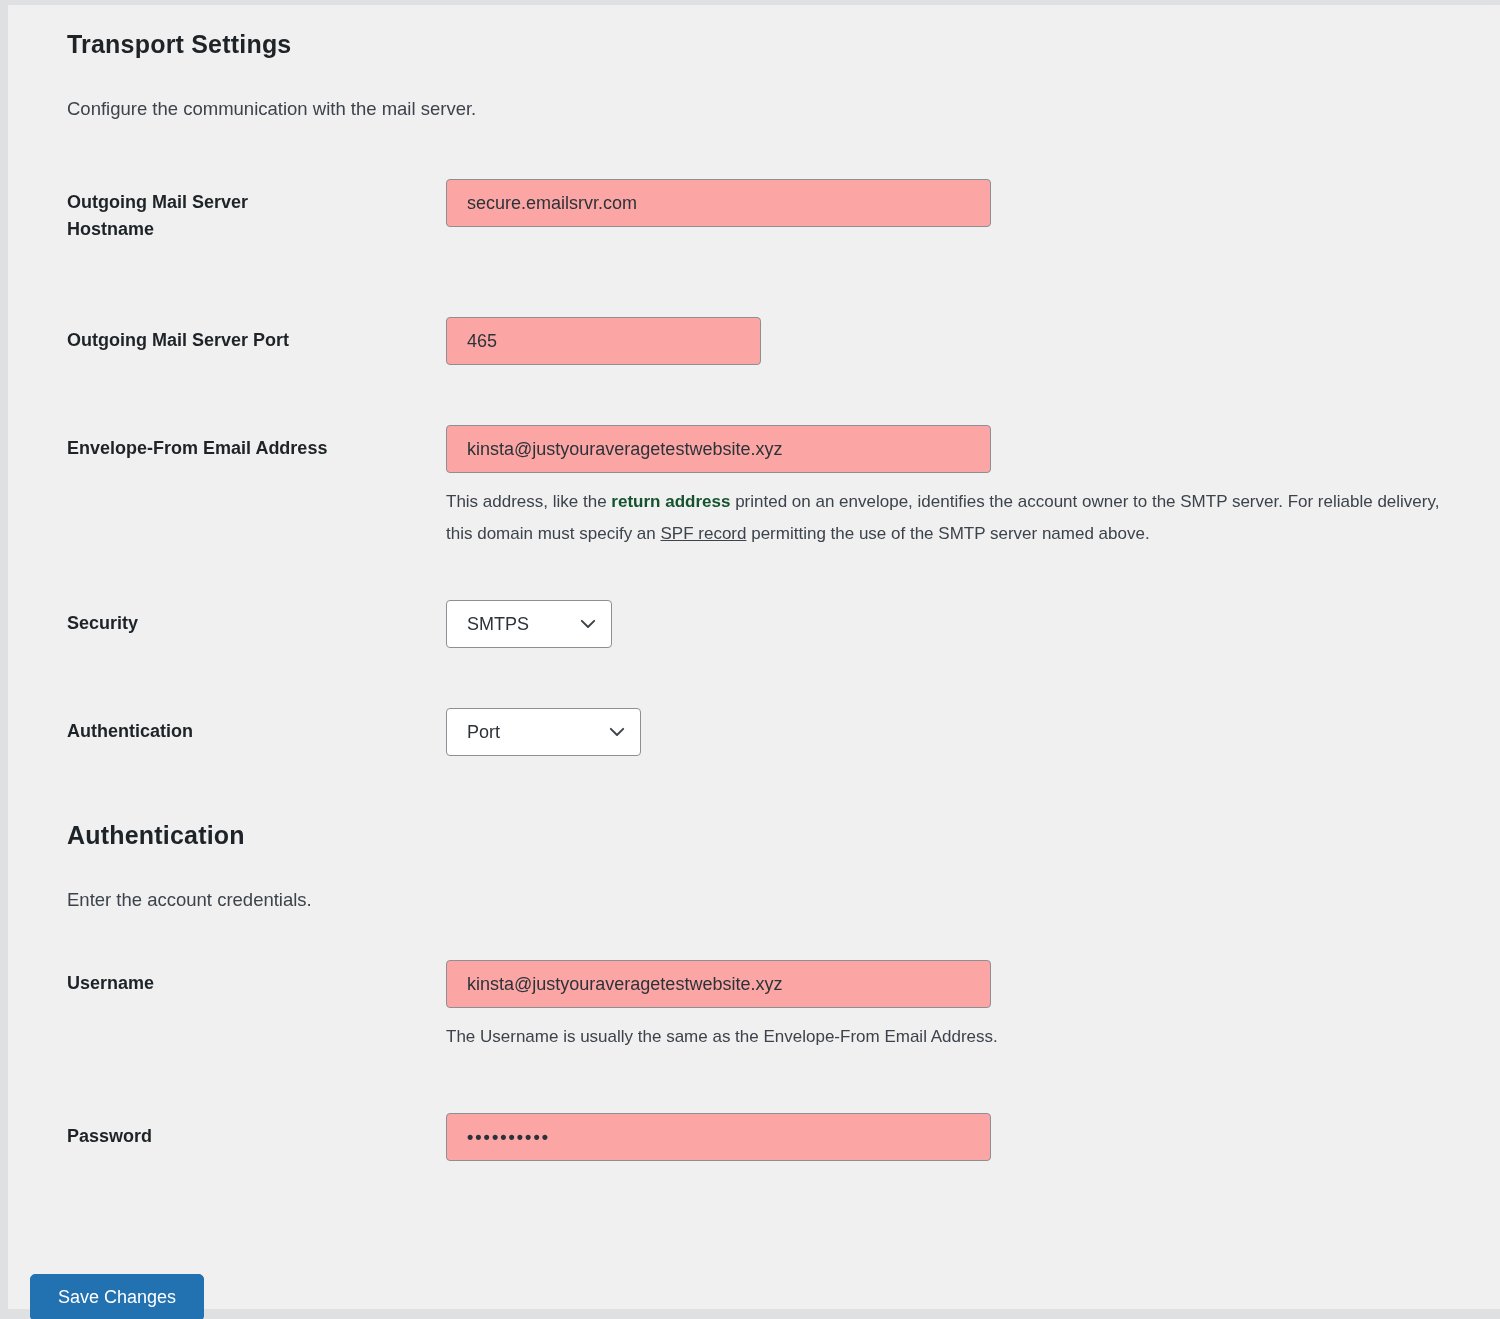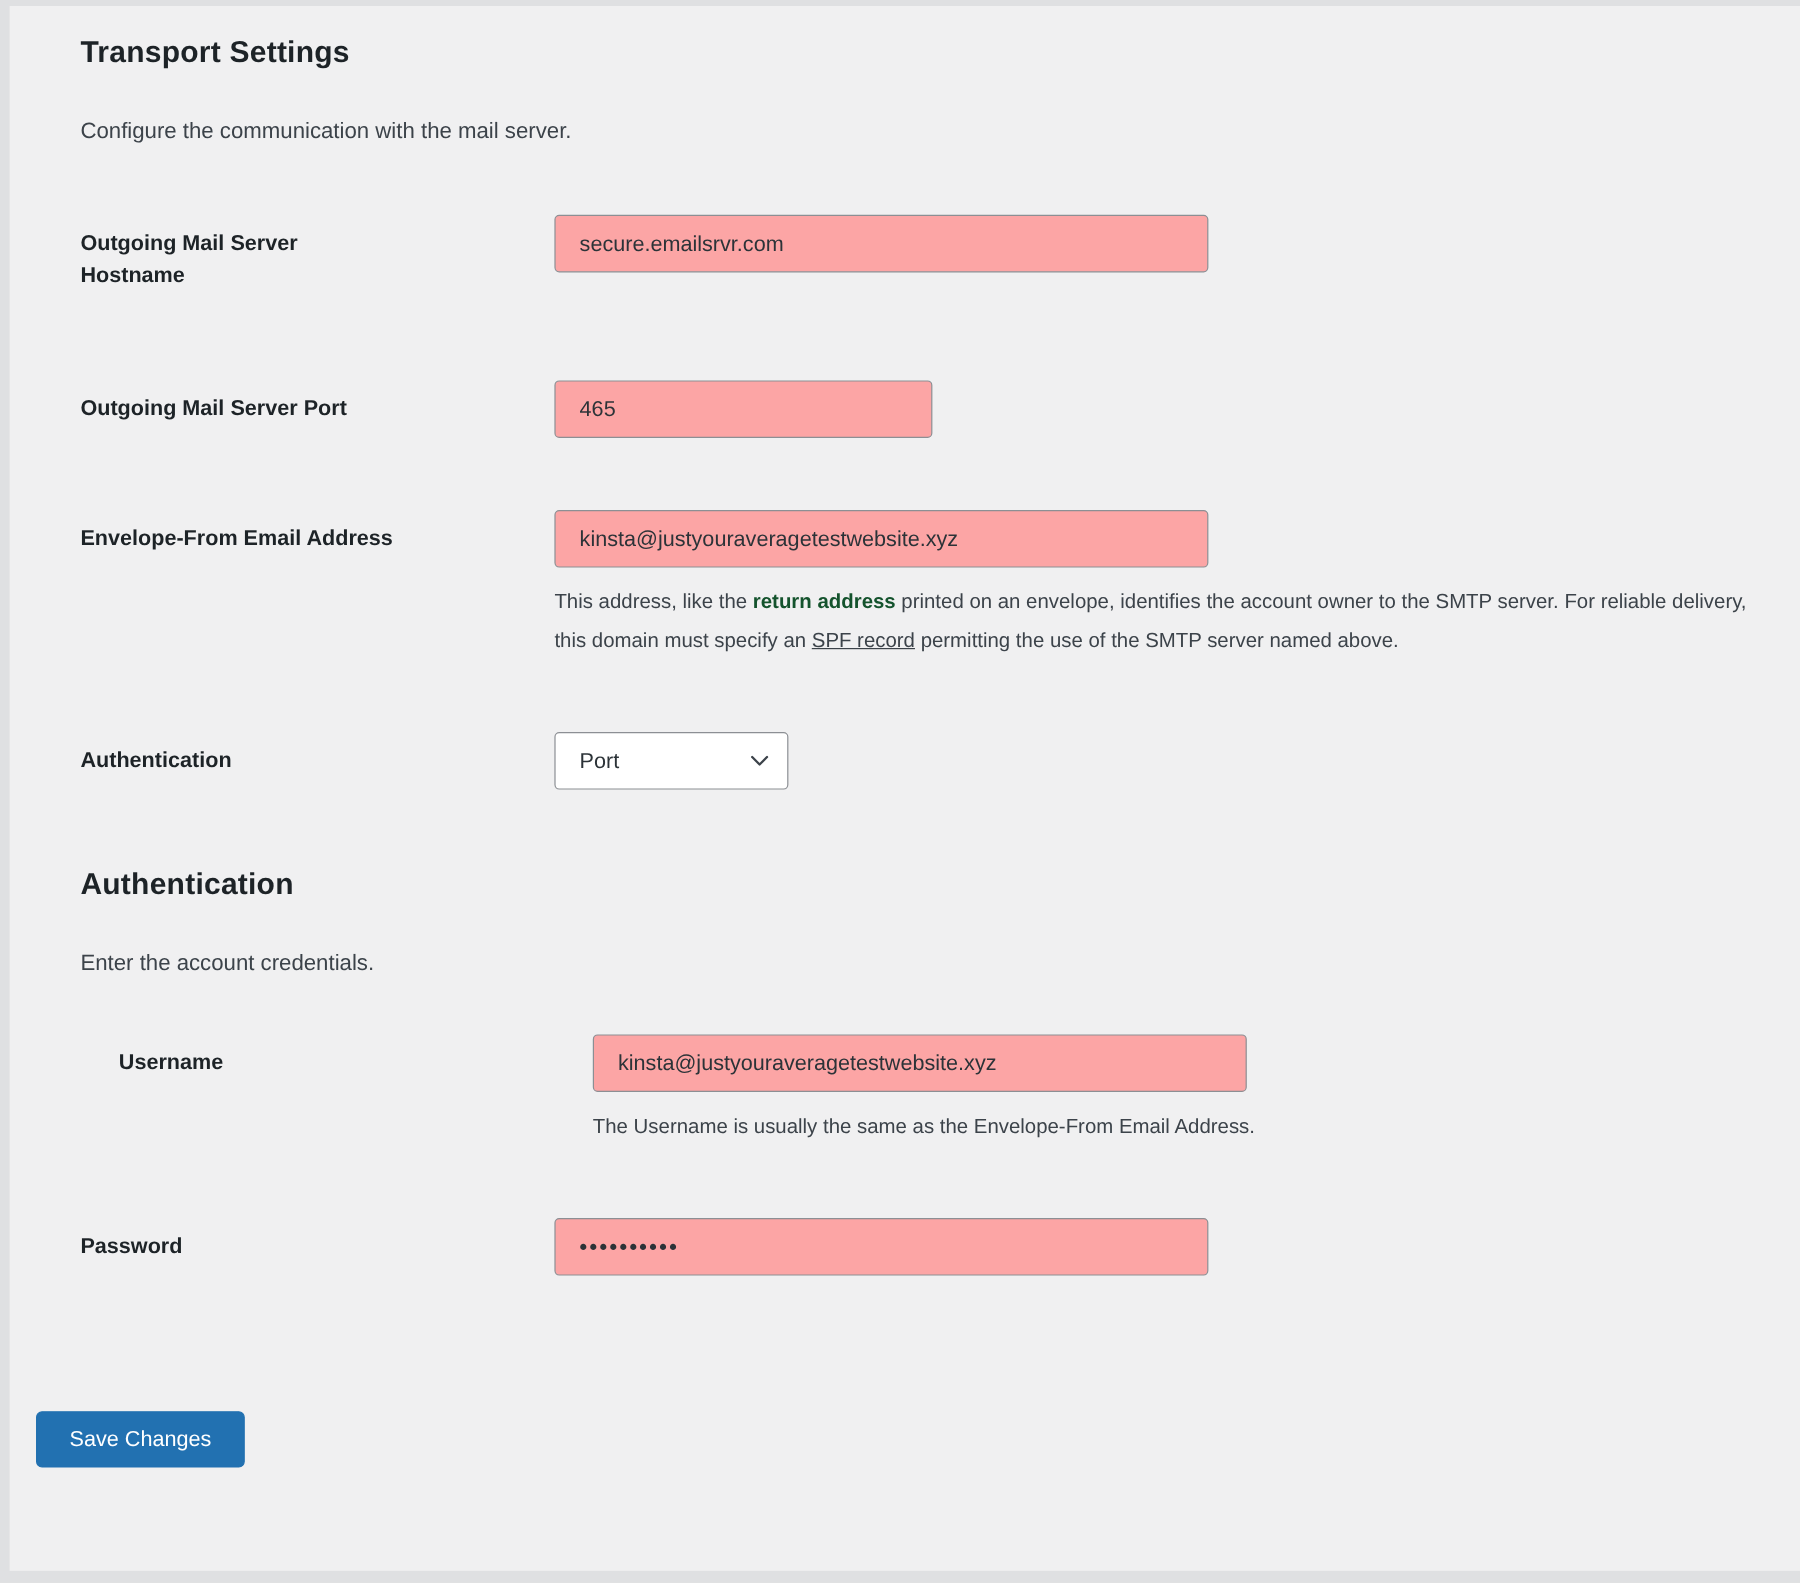--- a/index.html
+++ b/index.html
@@ -36,21 +36,21 @@
     font-size: 18.5px;
     line-height: 24px;
     color: #3c434a;
   }
   .row {
     display: flex;
     align-items: flex-start;
   }
   .row-label {
     width: 355px;
-    padding-right: 40px;
+    padding-right: 24px;
     padding-top: 10px;
     font-size: 18px;
     line-height: 27px;
     font-weight: 700;
     color: #1d2327;
     white-space: pre-line;
     flex: none;
   }
   .row-field { flex: 1; min-width: 0; }
   .text-input {
@@ -99,21 +99,21 @@
     text-decoration: underline;
     cursor: pointer;
   }
   .mt-row1 { margin-top: 58px; }
   .mt-row2 { margin-top: 74px; }
   .mt-row3 { margin-top: 60px; }
   .mt-security { margin-top: 50px; }
   .mt-auth { margin-top: 60px; }
   h1.mt-heading2 { margin-top: 64px; }
   p.desc2 { margin-top: 38px; }
-  .mt-username { margin-top: 48px; margin-left: 32px; }
+  .mt-username { margin-top: 48px; }
   .mt-password { margin-top: 60px; }
   .footer {
     padding-left: 22px;
     margin-top: 113px;
   }
   .save-button {
     display: inline-block;
     box-sizing: border-box;
     height: 47px;
     line-height: 45px;
@@ -152,20 +152,31 @@
     </div>
 
     <div class="row mt-row3">
       <div class="row-label">Envelope-From Email Address</div>
       <div class="row-field">
         <input type="text" class="text-input wide" value="kinsta@justyouraveragetestwebsite.xyz" style="">
         <div class="help-text"><span>This address, like the </span><b>return address</b><span> printed on an envelope, identifies the account owner to the SMTP server. For reliable delivery, this domain must specify an </span><a class="help-link">SPF record</a><span> permitting the use of the SMTP server named above.</span></div>
       </div>
     </div>
 
+    <div class="row mt-security">
+      <div class="row-label">Security</div>
+      <div class="row-field">
+        <div class="select-box security">
+          <span>SMTPS</span>
+          <svg class="chevron" width="18" height="18" viewBox="0 0 16 16">
+            <path d="M2.5 5.2 L8 10.7 L13.5 5.2" fill="none" stroke="#3c434a" stroke-width="1.7" stroke-linecap="round" stroke-linejoin="round"></path>
+          </svg>
+        </div>
+      </div>
+    </div>
 
     <div class="row mt-auth">
       <div class="row-label">Authentication</div>
       <div class="row-field">
         <div class="select-box auth">
           <span>Port</span>
           <svg class="chevron" width="18" height="18" viewBox="0 0 16 16">
             <path d="M2.5 5.2 L8 10.7 L13.5 5.2" fill="none" stroke="#3c434a" stroke-width="1.7" stroke-linecap="round" stroke-linejoin="round"></path>
           </svg>
         </div>

